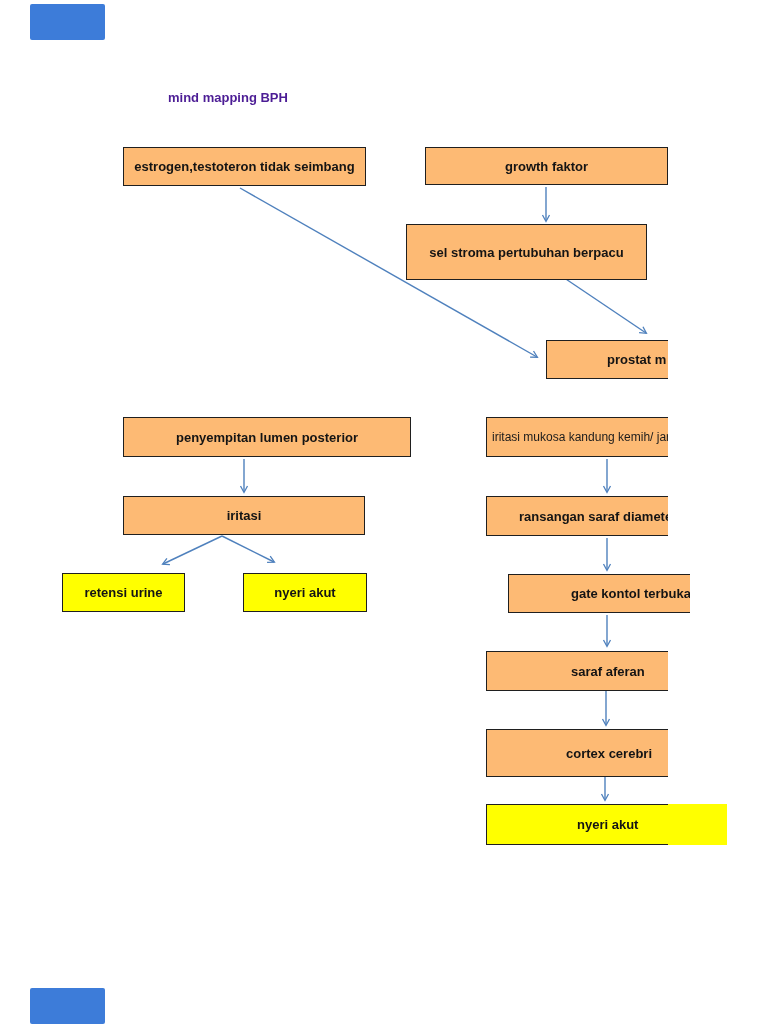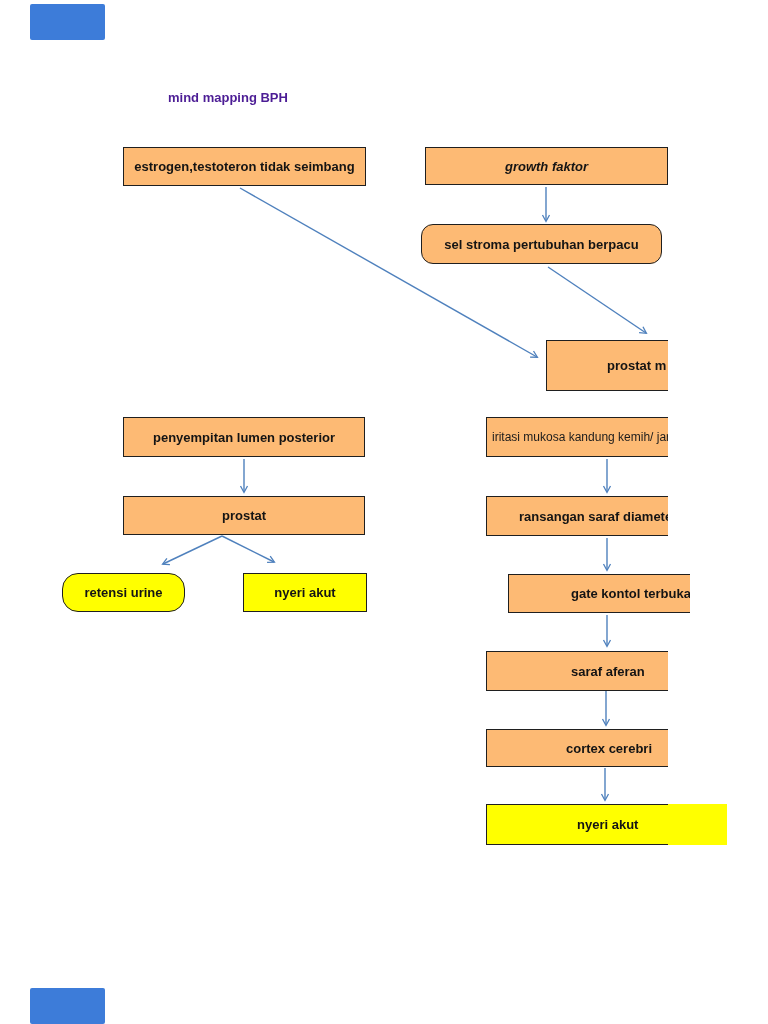--- a/index.html
+++ b/index.html
@@ -53,65 +53,65 @@
       <line x1="607" y1="615" x2="607" y2="646" marker-end="url(#ah)"></line>
       <line x1="606" y1="691" x2="606" y2="725" marker-end="url(#ah)"></line>
       <line x1="605" y1="768" x2="605" y2="800" marker-end="url(#ah)"></line>
     </g>
   </svg>
 
   <div class="box" style="left:123px;top:147px;width:243px;height:39px;">
     <span class="inner">estrogen,testoteron tidak seimbang</span>
   </div>
 
-  <div class="box" style="left:425px;top:147px;width:243px;height:38px;font-style:italic;">
+  <div class="box" style="left:425px;top:147px;width:243px;height:38px;">
     <span class="inner">growth faktor</span>
   </div>
 
-  <div class="box" style="left:421px;top:224px;width:241px;height:40px;border-radius:12px;">
+  <div class="box" style="left:406px;top:224px;width:241px;height:56px;">
     <span class="inner">sel stroma pertubuhan berpacu</span>
   </div>
 
-  <div class="box cut" style="left:546px;top:340px;width:122px;height:51px;">
+  <div class="box cut" style="left:546px;top:340px;width:122px;height:39px;">
     <span class="inner" style="padding-left:60px;">prostat m</span>
   </div>
 
-  <div class="box" style="left:123px;top:417px;width:242px;height:40px;">
+  <div class="box" style="left:123px;top:417px;width:288px;height:40px;">
     <span class="inner">penyempitan lumen posterior</span>
   </div>
 
   <div class="box cut" style="left:486px;top:417px;width:182px;height:40px;">
     <span class="inner small-label" style="padding-left:5px;">iritasi mukosa kandung kemih/ jarin</span>
   </div>
 
   <div class="box" style="left:123px;top:496px;width:242px;height:39px;">
-    <span class="inner">prostat</span>
+    <span class="inner">iritasi</span>
   </div>
 
   <div class="box cut" style="left:486px;top:496px;width:182px;height:40px;">
     <span class="inner" style="padding-left:32px;">ransangan saraf diameter</span>
   </div>
 
-  <div class="box yellow" style="left:62px;top:573px;width:123px;height:39px;border-radius:16px;">
+  <div class="box yellow" style="left:62px;top:573px;width:123px;height:39px;">
     <span class="inner">retensi urine</span>
   </div>
 
   <div class="box yellow" style="left:243px;top:573px;width:124px;height:39px;">
     <span class="inner">nyeri akut</span>
   </div>
 
   <div class="box cut" style="left:508px;top:574px;width:182px;height:39px;">
     <span class="inner" style="padding-left:62px;">gate kontol terbuka</span>
   </div>
 
   <div class="box cut" style="left:486px;top:651px;width:182px;height:40px;">
     <span class="inner" style="padding-left:84px;">saraf aferan</span>
   </div>
 
-  <div class="box cut" style="left:486px;top:729px;width:182px;height:38px;">
+  <div class="box cut" style="left:486px;top:729px;width:182px;height:48px;">
     <span class="inner" style="padding-left:79px;">cortex cerebri</span>
   </div>
 
   <div class="yellow-fill" style="left:486px;top:804px;width:241px;height:41px;"></div>
   <div class="box cut on-fill" style="left:486px;top:804px;width:182px;height:41px;">
     <span class="inner" style="padding-left:90px;">nyeri akut</span>
   </div>
 
 </div>
 

